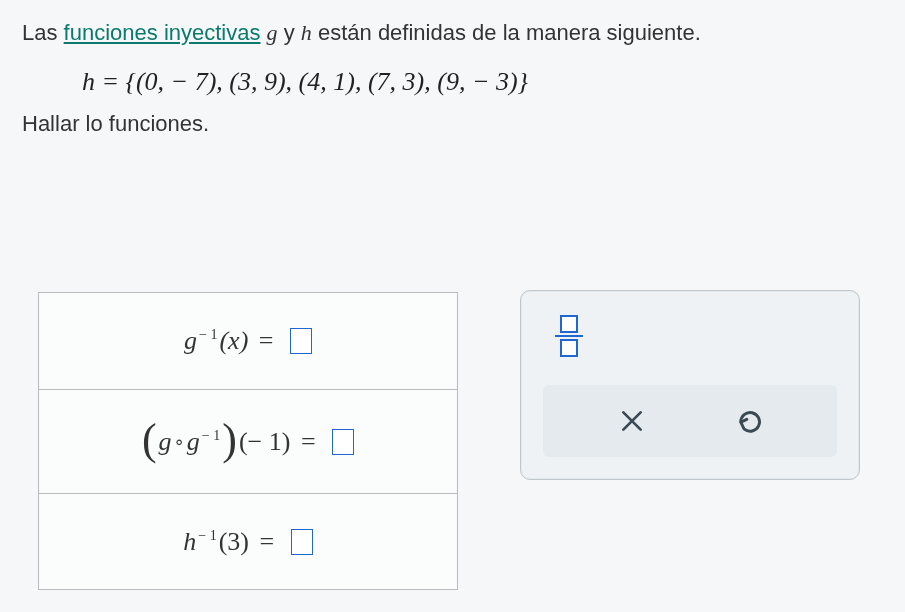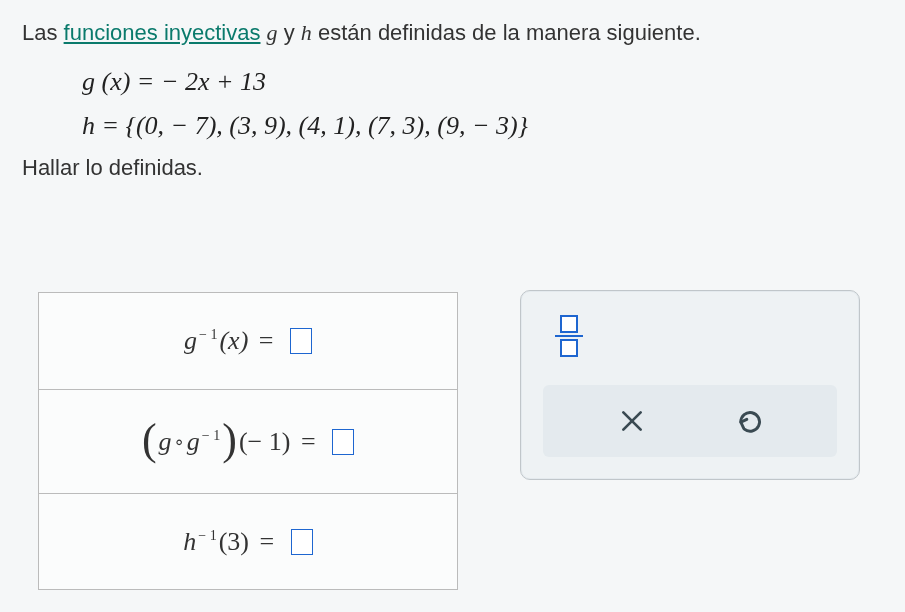--- a/index.html
+++ b/index.html
@@ -126,28 +126,25 @@
   </style>
 </head>
 <body>
 
 <div class="intro">
   <span>Las </span><a class="link"><span>funciones inyectivas</span></a><span> </span><span class="mathsym">g</span><span> y </span><span class="mathsym">h</span><span> están definidas de la manera siguiente.</span>
 </div>
 
 <div class="defs">
   <div class="def-line">
-    <span class="ital">g (x) = − 2x + 13</span>
-  </div>
-  <div class="def-line">
     <span class="ital">h = {(0,  − 7),  (3,  9),  (4,  1),  (7,  3),  (9,  − 3)}</span>
   </div>
 </div>
 
-<div class="find">Hallar lo definidas.</div>
+<div class="find">Hallar lo funciones.</div>
 
 <div class="answers">
   <div class="row r1">
     <span class="expr">
       <span class="sub">g</span><span class="sup">− 1</span>
       <span style="font-style:italic;">(x)</span>
       &nbsp;<span>=</span>&nbsp;
       <span class="box"></span>
     </span>
   </div>

